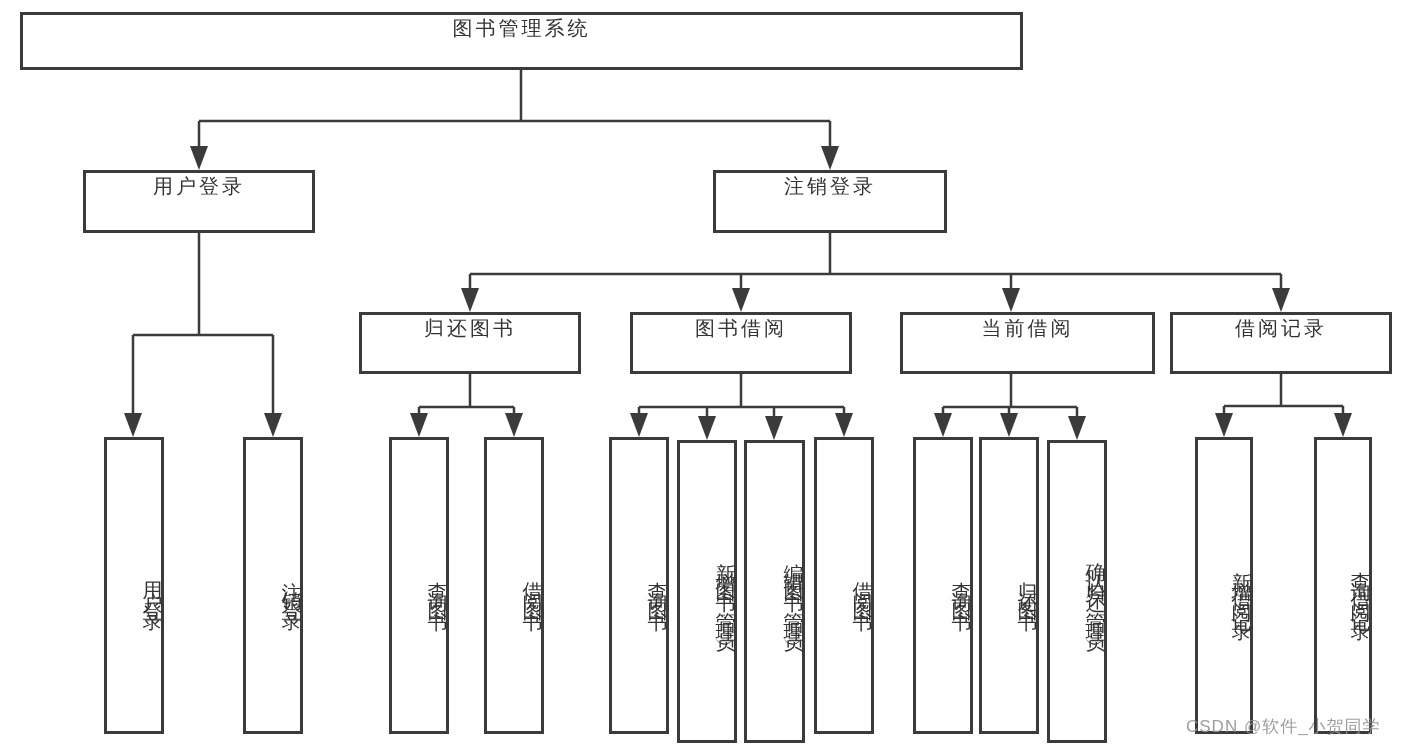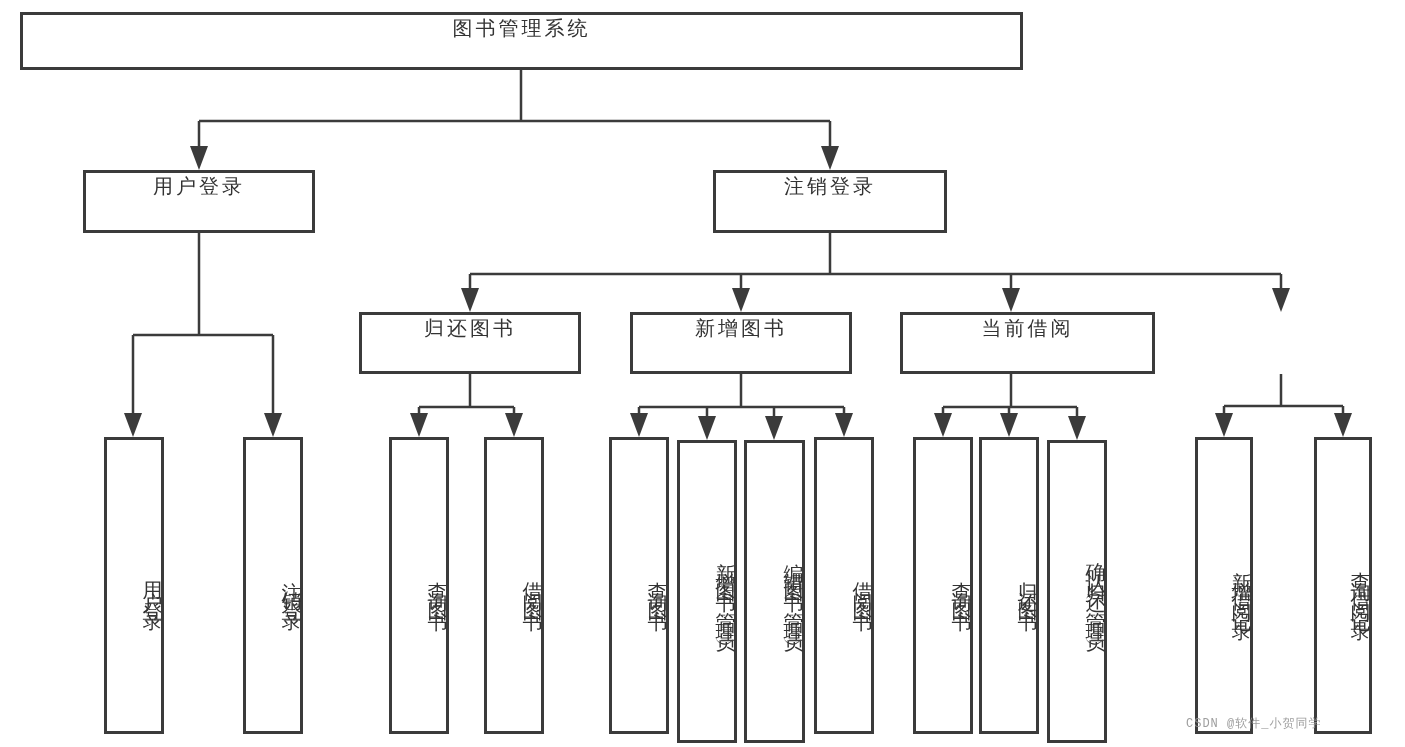--- a/index.html
+++ b/index.html
@@ -52,26 +52,25 @@
   .n-leaf6 {left:744px; top:440px; width:61px; height:303px;}
   .n-leaf7 {left:814px; top:437px; width:60px; height:297px;}
   .n-leaf8 {left:913px; top:437px; width:60px; height:297px;}
   .n-leaf9 {left:979px; top:437px; width:60px; height:297px;}
   .n-leaf10{left:1047px;top:440px; width:60px; height:303px;}
   .n-leaf11{left:1195px;top:437px; width:58px; height:297px;}
   .n-leaf12{left:1314px;top:437px; width:58px; height:297px;}
   .watermark{
     position:absolute;
     left:1186px;top:715px;
-    font-size:12px;
+    font-size:17px;
     letter-spacing:1px;
     color:rgba(148,148,148,0.9);
     white-space:nowrap;
     z-index:5;
-    font-family:Liberation Mono, monospace;
   }
 </style>
 </head>
 <body>
 
 <div class="canvas">
 
   <svg class="edges" width="1405" height="747" viewBox="0 0 1405 747">
     <path id="edge-paths" fill="none" stroke="#3b3b3b" stroke-width="2.5" d="
       M521 70 V121  M199 121 H830  M199 121 V160  M830 121 V160
@@ -114,24 +113,27 @@
     <span>用户登录</span>
   </div>
   <div class="node hbox n-l2b">
     <span>注销登录</span>
   </div>
 
   <div class="node hbox n-l3a">
     <span>归还图书</span>
   </div>
   <div class="node hbox n-l3b">
-    <span>新增图书</span>
+    <span>图书借阅</span>
   </div>
   <div class="node hbox n-l3c">
     <span>当前借阅</span>
+  </div>
+  <div class="node hbox n-l3d">
+    <span>借阅记录</span>
   </div>
 
   <div class="node vbox n-leaf0">
     <span>用户登录</span>
   </div>
   <div class="node vbox n-leaf1">
     <span>注销登录</span>
   </div>
   <div class="node vbox n-leaf2">
     <span>查询图书</span>

